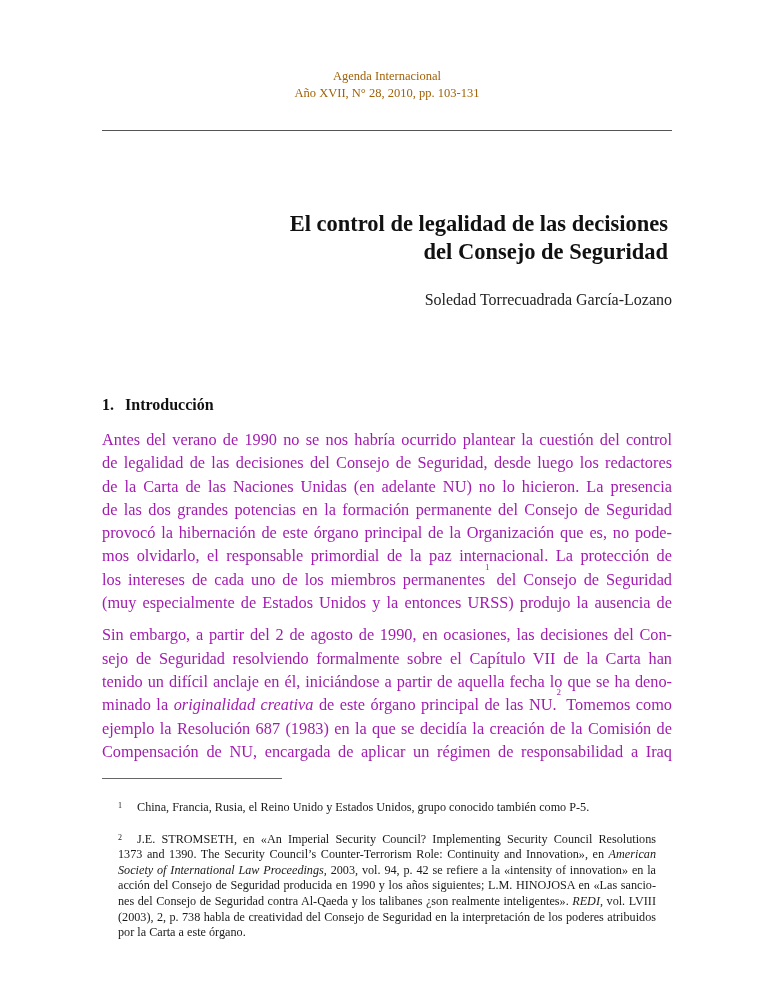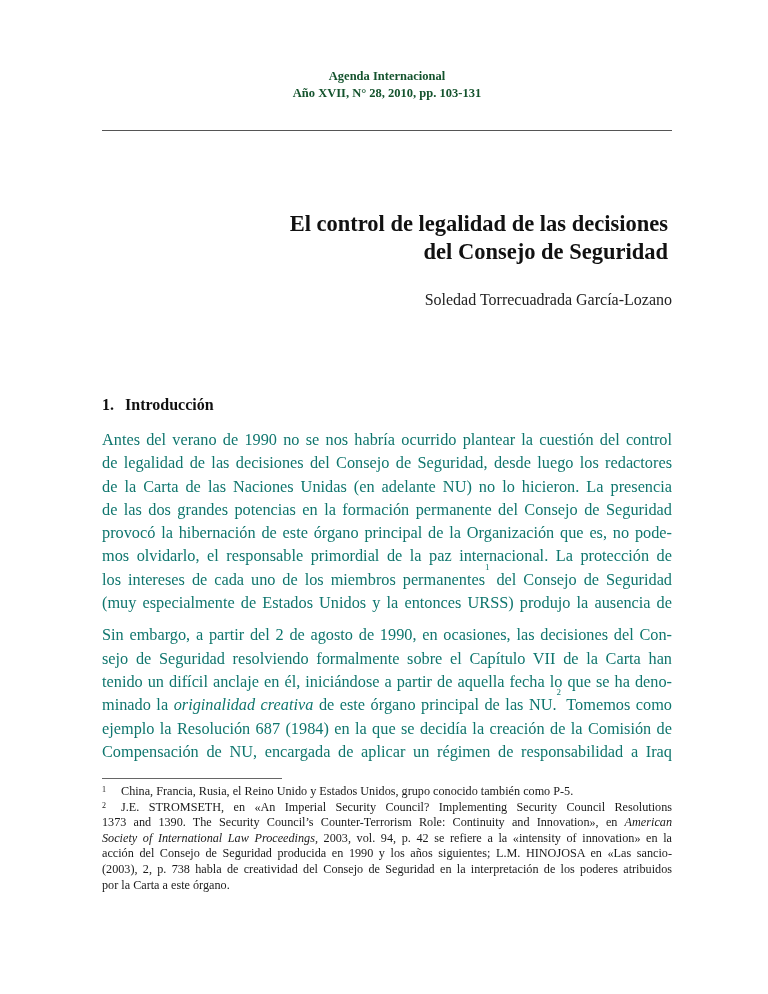--- a/index.html
+++ b/index.html
@@ -22,22 +22,21 @@
       width: 570px;
     }
     .journal-header {
       position: absolute;
       top: 68px;
       left: 0;
       width: 570px;
       text-align: center;
       font-size: 12.5px;
       line-height: 17px;
-      color: #14532d;
-      font-weight: bold;
+      color: #a16207;
     }
     .header-rule {
       position: absolute;
       top: 130px;
       left: 0;
       width: 570px;
       height: 0;
       border-top: 1.3px solid #555;
     }
     .title {
@@ -80,21 +79,21 @@
       top: 428px;
       left: 0;
       width: 570px;
     }
     .body-text p {
       margin: 0 0 9px 0;
       font-size: 16.3px;
       line-height: 23.3px;
       text-align: justify;
       hyphens: manual;
-      color: #0f766e;
+      color: #a21caf;
     }
     .body-text p .line {
       display: block;
       text-align: justify;
       text-align-last: justify;
       white-space: nowrap;
     }
     .body-text p .line.last {
       text-align-last: left;
     }
@@ -115,21 +114,21 @@
     .footnotes {
       position: absolute;
       top: 784px;
       left: 0;
       width: 570px;
       font-size: 12.2px;
       line-height: 15.6px;
       color: #1a1a1a;
     }
     .footnote {
-      margin: 0;
+      margin: 16px;
     }
     .footnote .line {
       display: block;
       white-space: nowrap;
       text-align: justify;
       text-align-last: justify;
     }
     .footnote .line.last {
       text-align-last: left;
     }
@@ -175,34 +174,35 @@
       <span class="line">provocó la hibernación de este órgano principal de la Organización que es, no pode-</span>
       <span class="line">mos olvidarlo, el responsable primordial de la paz internacional. La protección de</span>
       <span class="line"><span>los intereses de cada uno de los miembros permanentes</span><sup class="fnref">1</sup><span> del Consejo de Seguridad</span></span>
       <span class="line">(muy especialmente de Estados Unidos y la entonces URSS) produjo la ausencia de</span>
     </p>
     <p>
       <span class="line">Sin embargo, a partir del 2 de agosto de 1990, en ocasiones, las decisiones del Con-</span>
       <span class="line">sejo de Seguridad resolviendo formalmente sobre el Capítulo VII de la Carta han</span>
       <span class="line">tenido un difícil anclaje en él, iniciándose a partir de aquella fecha lo que se ha deno-</span>
       <span class="line"><span>minado la </span><em>originalidad creativa</em><span> de este órgano principal de las NU.</span><sup class="fnref">2</sup><span> Tomemos como</span></span>
-      <span class="line">ejemplo la Resolución 687 (1984) en la que se decidía la creación de la Comisión de</span>
+      <span class="line">ejemplo la Resolución 687 (1983) en la que se decidía la creación de la Comisión de</span>
       <span class="line">Compensación de NU, encargada de aplicar un régimen de responsabilidad a Iraq</span>
     </p>
   </div>
 
   <div class="fn-rule"></div>
 
   <div class="footnotes">
     <div class="footnote">
       <span class="line last"><span class="fn-num">1</span><span>China, Francia, Rusia, el Reino Unido y Estados Unidos, grupo conocido también como P-5.</span></span>
     </div>
     <div class="footnote">
       <span class="line"><span class="fn-num">2</span><span>J.E. STROMSETH, en «An Imperial Security Council? Implementing Security Council Resolutions</span></span>
       <span class="line"><span>1373 and 1390. The Security Council’s Counter-Terrorism Role: Continuity and Innovation», en </span><em>American</em></span>
       <span class="line"><em>Society of International Law Proceedings,</em><span> 2003, vol. 94, p. 42 se refiere a la «intensity of innovation» en la</span></span>
       <span class="line">acción del Consejo de Seguridad producida en 1990 y los años siguientes; L.M. HINOJOSA en «Las sancio-</span>
+      <span class="line"><span>nes del Consejo de Seguridad contra Al-Qaeda y los talibanes ¿son realmente inteligentes». </span><em>REDI</em><span>, vol. LVIII</span></span>
       <span class="line">(2003), 2, p. 738 habla de creatividad del Consejo de Seguridad en la interpretación de los poderes atribuidos</span>
       <span class="line last">por la Carta a este órgano.</span>
     </div>
   </div>
 
 </div>
 
 </body></html>

